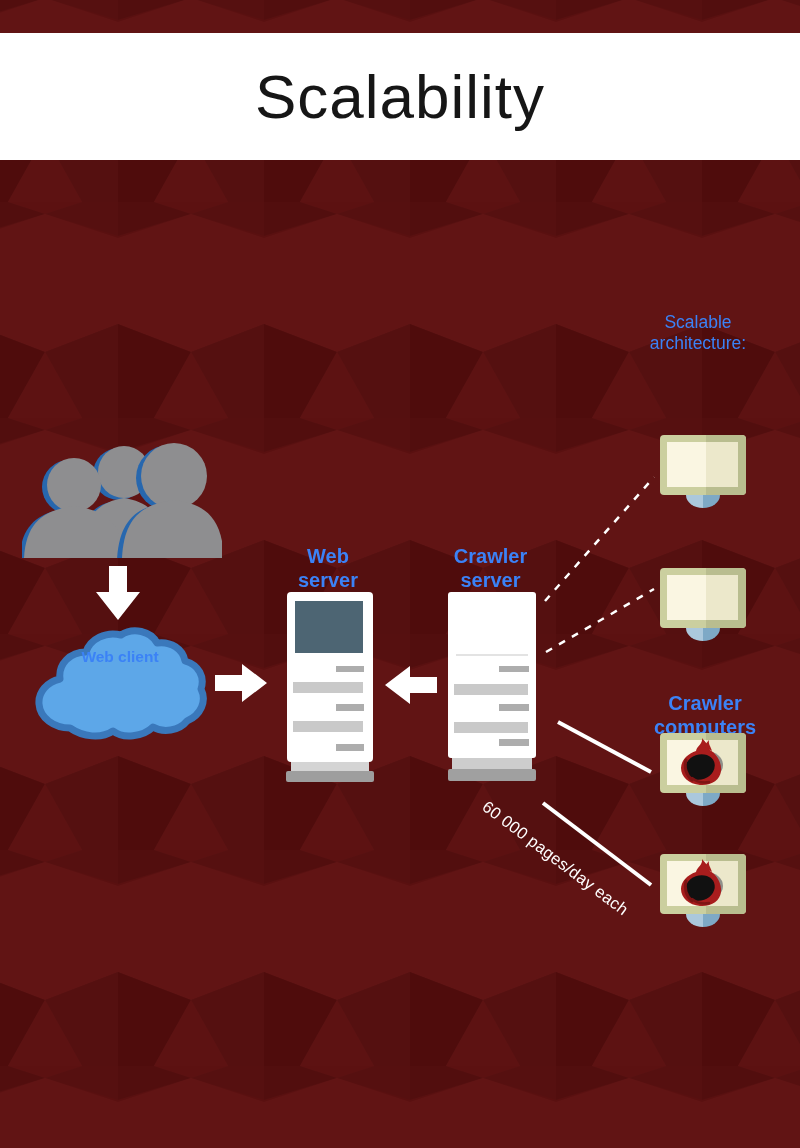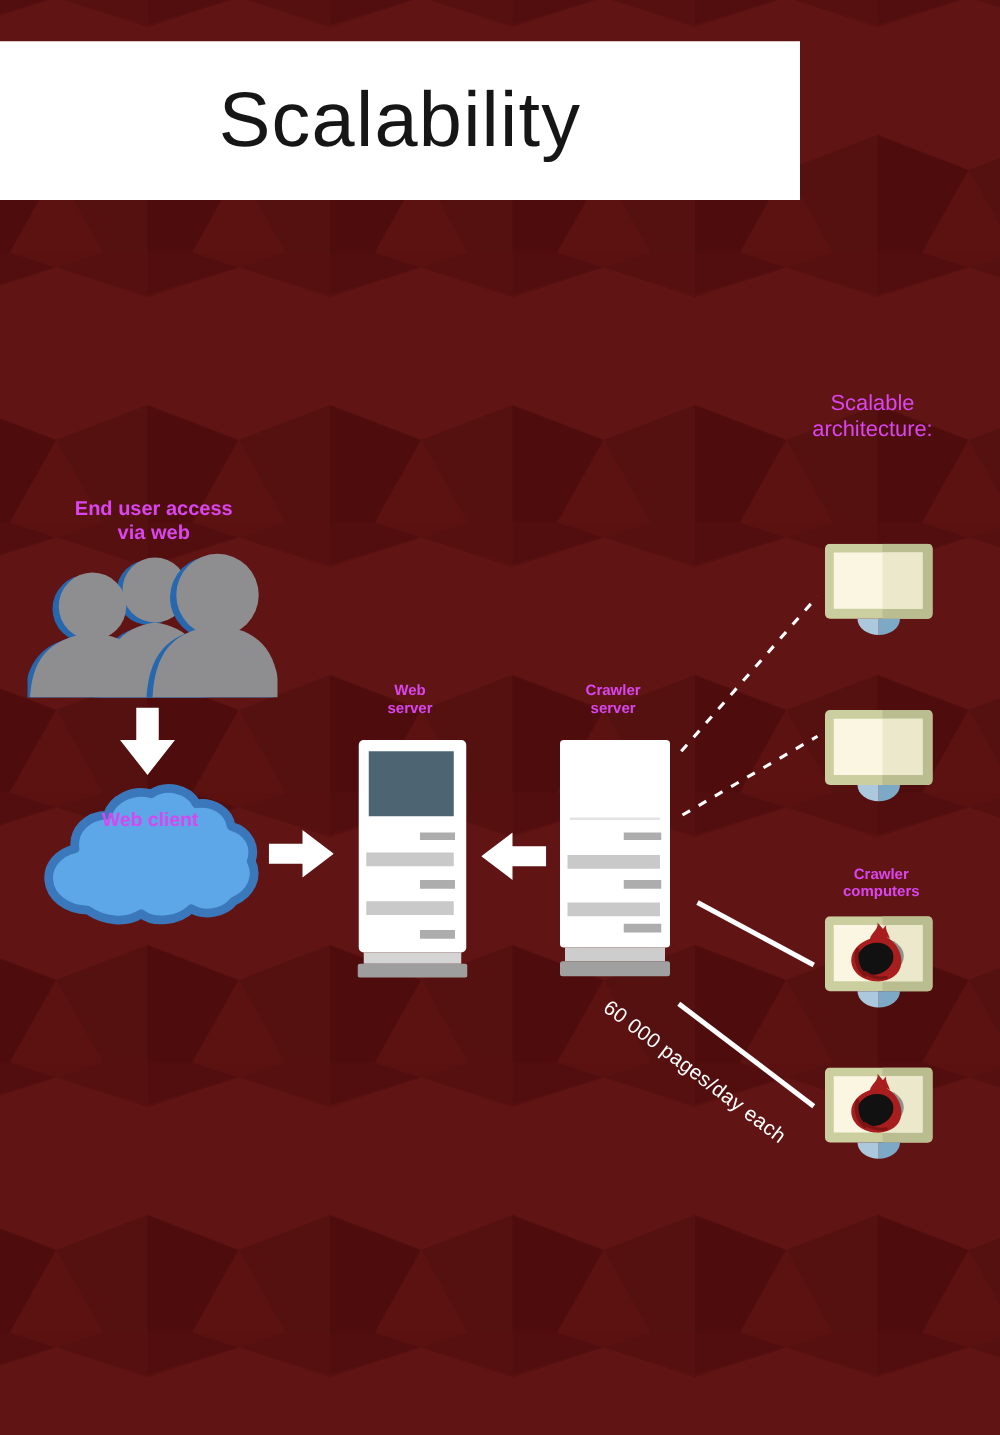--- a/index.html
+++ b/index.html
@@ -3,26 +3,26 @@
 <meta charset="utf-8">
 <style>
   html,body{margin:0;padding:0;background:#222;}
   .slide{
     position:relative;width:800px;height:1148px;overflow:hidden;
     background:#5a1010;
     font-family:"Liberation Sans", sans-serif;
   }
   .abs{position:absolute;}
   .bg{left:0;top:0;}
-  .title-band{left:0;top:33px;width:640px;height:127px;background:#ffffff;
+  .title-band{left:0;top:33px;width:800px;height:127px;background:#ffffff;
     display:flex;align-items:center;justify-content:center;}
   .page-title{font-size:62px;font-weight:300;letter-spacing:1px;color:#161616;}
-  .wlabel{color:#d946ef;white-space:pre-line;text-align:center;line-height:1.18;}
+  .wlabel{color:#3b82f6;white-space:pre-line;text-align:center;line-height:1.18;}
   .lbl-bold{font-weight:bold;font-size:16px;}
-  .lbl-med{font-weight:600;font-size:12px;}
+  .lbl-med{font-weight:600;font-size:20px;}
   .lbl-head{font-weight:500;font-size:17.5px;}
   .lbl-body{font-weight:400;font-size:15.5px;}
   .rot-label{
     color:#ffffff;font-size:16.5px;font-weight:500;white-space:nowrap;
     transform:rotate(37deg);transform-origin:0 0;letter-spacing:.3px;
   }
   svg{display:block;}
 </style>
 </head>
 <body>
@@ -58,22 +58,20 @@
         <path d="M33,45 C38,49 45,50 50,49" stroke="#7e1414" stroke-width="2.5" fill="none" stroke-linecap="round"></path>
       </g>
     </defs>
     <rect width="800" height="1148" fill="url(#poly)"></rect>
   </svg>
 
   <div class="abs title-band">
     <div class="page-title">Scalability</div>
   </div>
 
-  <div class="abs wlabel lbl-bold" style="left:28px;top:399px;width:190px;">End user access
-via web</div>
 
   <svg class="abs" style="left:22px;top:440px;" width="200" height="118" viewBox="0 0 200 118">
     <g transform="translate(-5,2)" fill="#2767ae">
       <circle cx="102" cy="32" r="26"></circle>
       <path d="M58,118 C60,78 75,62 102,58 C129,62 144,78 146,118 Z"></path>
     </g>
     <g fill="#8e8e90">
       <circle cx="102" cy="32" r="26"></circle>
       <path d="M58,118 C60,78 75,62 102,58 C129,62 144,78 146,118 Z"></path>
     </g>

